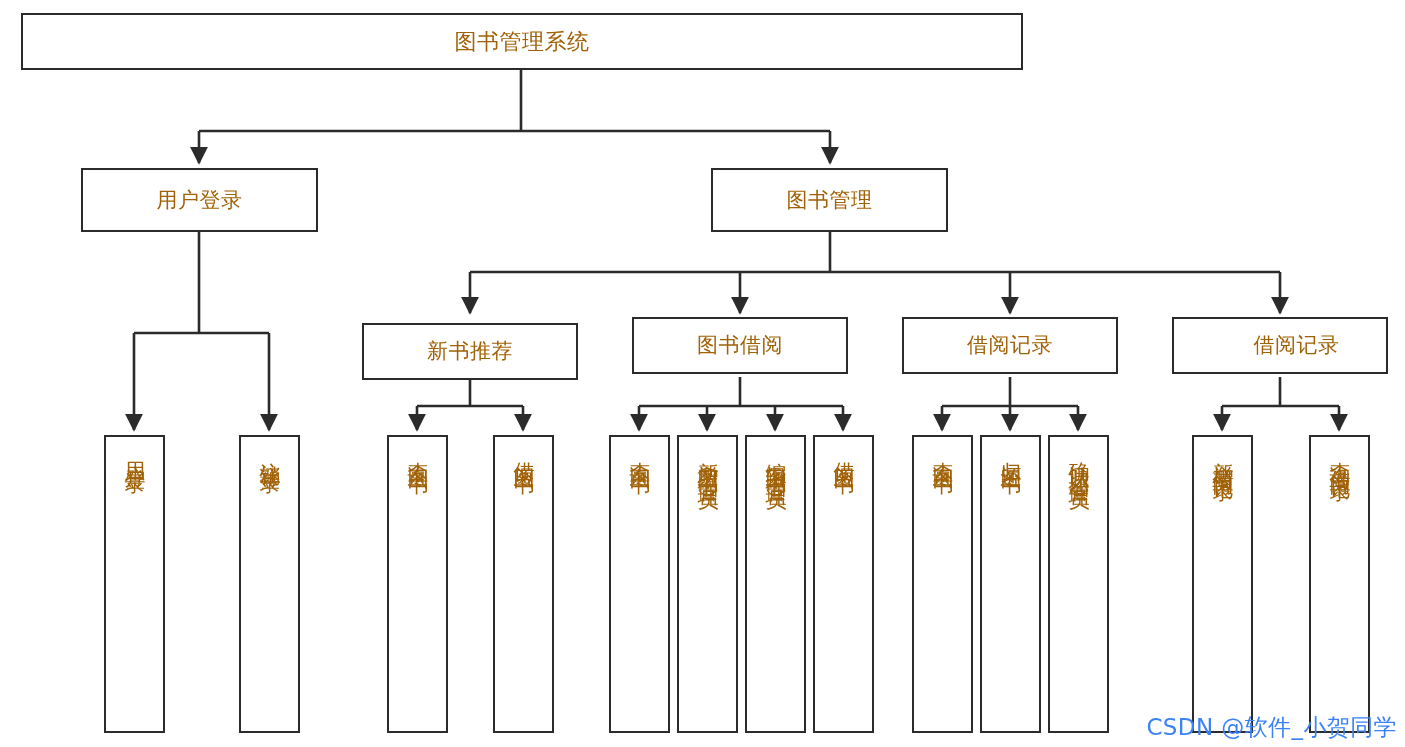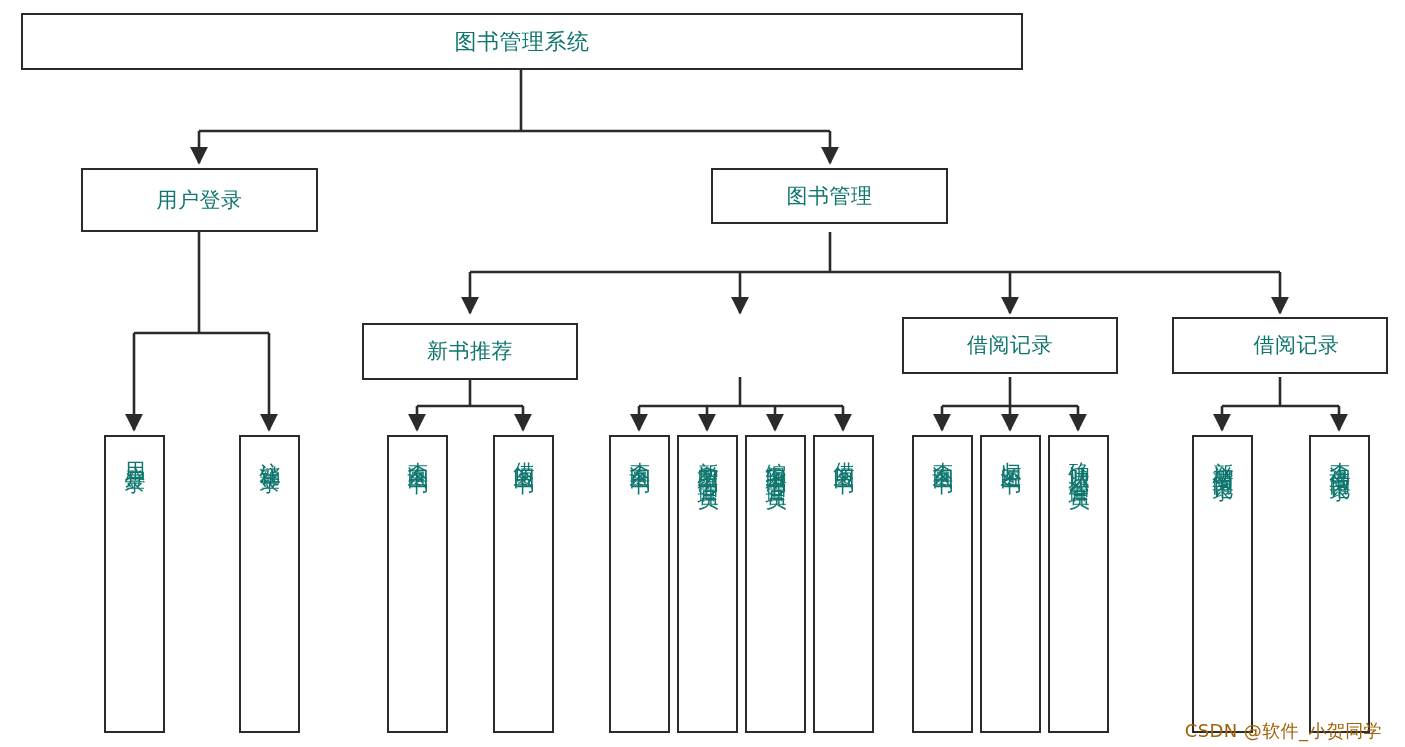--- a/index.html
+++ b/index.html
@@ -31,21 +31,21 @@
     position: absolute;
     box-sizing: border-box;
     background: #ffffff;
     border: 2px solid #2b2b2b;
     display: flex;
     align-items: center;
     justify-content: center;
     overflow: hidden;
   }
   .node .label {
-    color: #0f766e;
+    color: #a16207;
     line-height: 1.05;
     text-align: center;
     white-space: pre;
   }
   .node.horizontal .label {
     font-size: 21px;
     letter-spacing: 0.5px;
   }
   .node.vertical {
     align-items: flex-start;
@@ -57,24 +57,24 @@
     text-orientation: upright;
     font-size: 21px;
     letter-spacing: 4px;
     line-height: 1;
   }
   .node.root .label {
     font-size: 22px;
   }
   .watermark {
     position: absolute;
-    right: 23px;
+    right: 8px;
     bottom: 4px;
-    font-size: 18px;
-    color: #a16207;
+    font-size: 23px;
+    color: #3b82f6;
     white-space: nowrap;
     letter-spacing: 0.4px;
   }
 </style>
 </head>
 <body>
 
 <div id="diagram-root">
 
   <svg class="connectors" viewBox="0 0 1405 747" preserveAspectRatio="none">
@@ -128,27 +128,30 @@
     </g>
   </svg>
 
   <div class="node horizontal root" style="left:21px; top:13px; width:1002px; height:57px;">
     <span class="label">图书管理系统</span>
   </div>
 
   <div class="node horizontal" style="left:81px; top:168px; width:237px; height:64px;">
     <span class="label">用户登录</span>
   </div>
-  <div class="node horizontal" style="left:711px; top:168px; width:237px; height:56px;">
+  <div class="node horizontal" style="left:711px; top:168px; width:237px; height:64px;">
     <span class="label">图书管理</span>
   </div>
 
   <div class="node horizontal" style="left:362px; top:323px; width:216px; height:57px;">
     <span class="label">新书推荐</span>
   </div>
+  <div class="node horizontal" style="left:632px; top:317px; width:216px; height:57px;">
+    <span class="label">图书借阅</span>
+  </div>
   <div class="node horizontal" style="left:902px; top:317px; width:216px; height:57px;">
     <span class="label">借阅记录</span>
   </div>
   <div class="node horizontal" style="left:1172px; top:317px; width:216px; height:57px;padding-left:33px;">
     <span class="label">借阅记录</span>
   </div>
 
   <div class="node vertical" style="left:104px; top:435px; width:61px; height:298px;">
     <span class="label">用户登录</span>
   </div>

